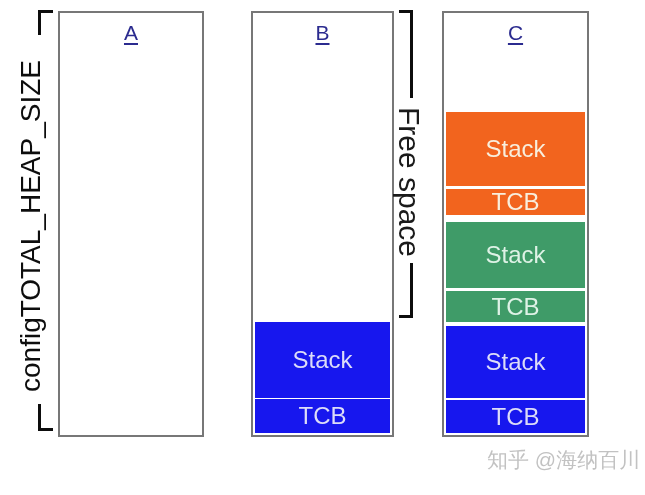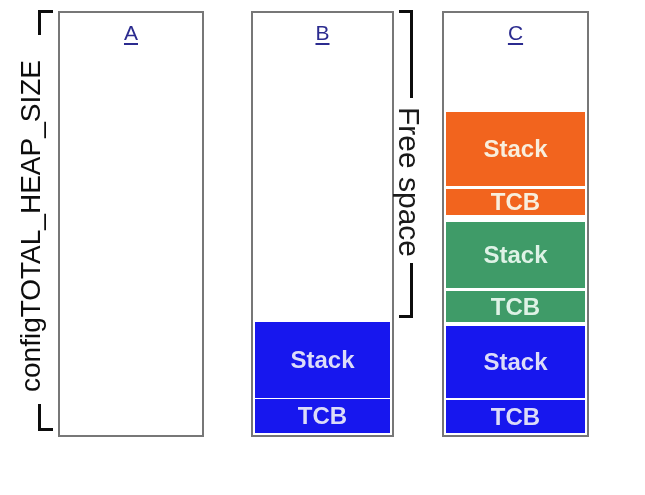--- a/index.html
+++ b/index.html
@@ -17,21 +17,21 @@
   #col-c{left:442px;width:147px;}
   .col-label{
     position:absolute;top:8px;left:0;right:0;text-align:center;
     font-size:21px;line-height:1.1;color:var(--label-blue);
     text-decoration:underline;text-underline-offset:3px;text-decoration-thickness:2px;
   }
   
   .block{
     position:absolute;left:2px;right:2px;
     display:flex;align-items:center;justify-content:center;
-    font-size:24px;line-height:1;font-weight:bold;
+    font-size:24px;line-height:1;
   }
   .c-blue{background:var(--blue);color:var(--blue-text);}
   .c-orange{background:var(--orange);color:var(--orange-text);}
   .c-green{background:var(--green);color:var(--green-text);}
   
   #b-stack{top:309px;height:76px;}
   #b-tcb  {top:386px;height:34px;}
   
   #c-stack3{top:99px; height:74px;}
   #c-tcb3  {top:176px;height:26px;}
@@ -103,14 +103,15 @@
     <div class="col-label">C</div>
     <div class="block c-orange" id="c-stack3">Stack</div>
     <div class="block c-orange" id="c-tcb3">TCB</div>
     <div class="block c-green" id="c-stack2">Stack</div>
     <div class="block c-green" id="c-tcb2">TCB</div>
     <div class="block c-blue" id="c-stack1">Stack</div>
     <div class="block c-blue" id="c-tcb1">TCB</div>
   </div>
 
 
+  <div id="watermark">知乎 @海纳百川</div>
 
 </div>
 
 </body></html>

